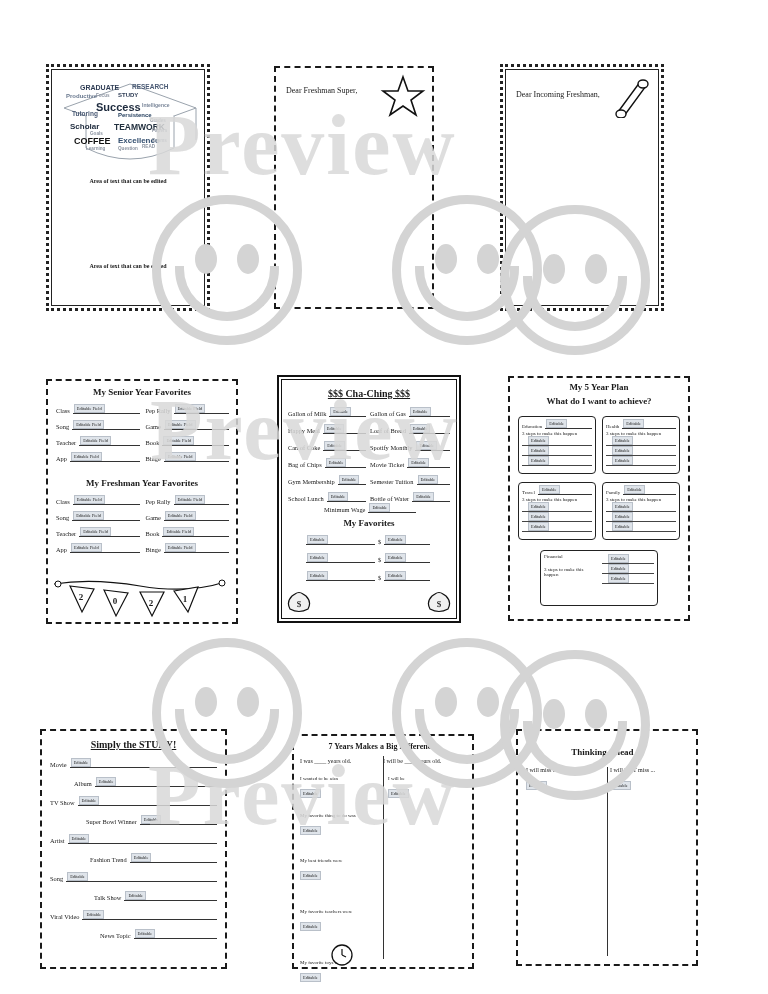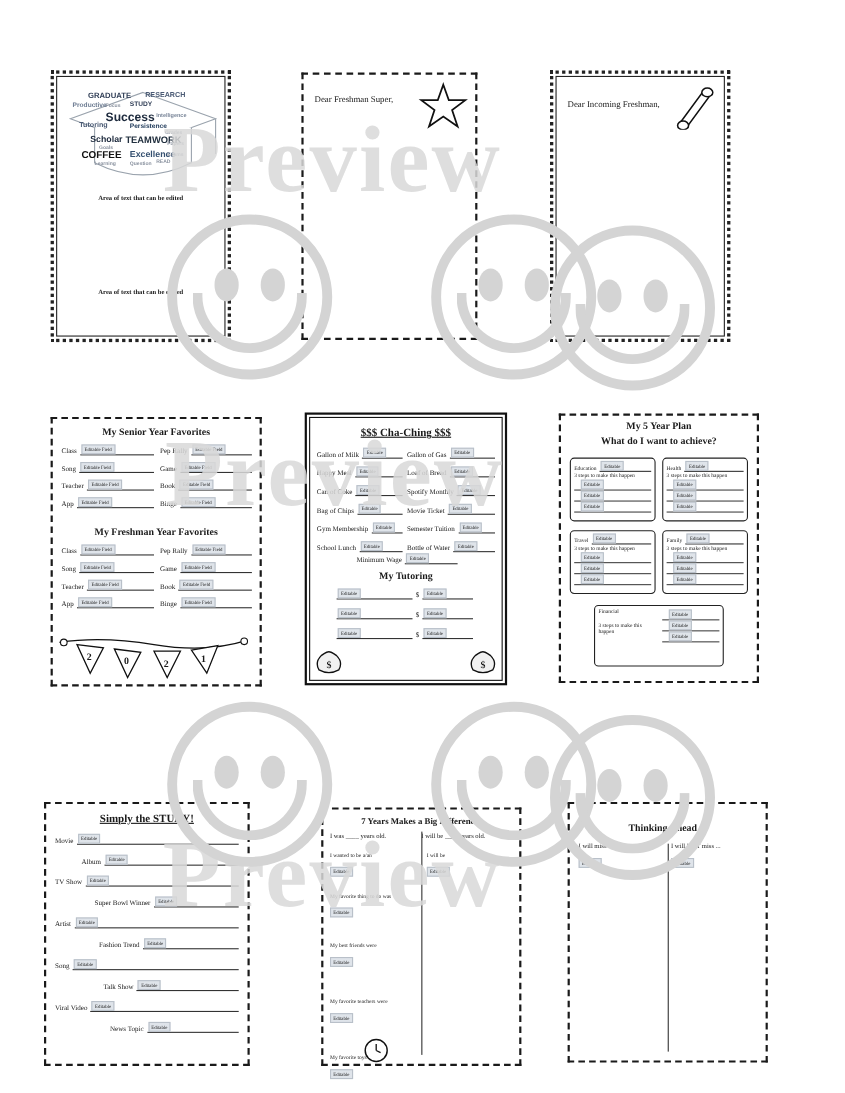--- a/index.html
+++ b/index.html
@@ -107,21 +107,21 @@
       <line x1="140" y1="30" x2="140" y2="62" stroke="#9aa3ad" stroke-width="1"></line>
     </svg>
     <span class="cw" style="left:24px;top:6px;font-size:7px;color:#2f3d55;">GRADUATE</span>
     <span class="cw" style="left:76px;top:5px;font-size:6.5px;color:#4a5a74;">RESEARCH</span>
     <span class="cw" style="left:10px;top:15px;font-size:6px;color:#6b7a90;">Productive</span>
     <span class="cw" style="left:62px;top:14px;font-size:6px;color:#2f3d55;">STUDY</span>
     <span class="cw" style="left:40px;top:23px;font-size:11px;color:#1d2a3d;">Success</span>
     <span class="cw" style="left:16px;top:32px;font-size:6.5px;color:#4a5a74;">Tutoring</span>
     <span class="cw" style="left:86px;top:24px;font-size:5px;color:#7a8699;">Intelligence</span>
     <span class="cw" style="left:62px;top:34px;font-size:6px;color:#26405f;">Persistence</span>
-    <span class="cw" style="left:14px;top:44px;font-size:8px;color:#1d2a3d;margin-left:12px;">Scholar</span>
+    <span class="cw" style="left:14px;top:44px;font-size:8px;color:#1d2a3d;">Scholar</span>
     <span class="cw" style="left:58px;top:44px;font-size:8.5px;color:#22303f;">TEAMWORK</span>
     <span class="cw" style="left:18px;top:58px;font-size:9px;color:#111;">COFFEE</span>
     <span class="cw" style="left:62px;top:58px;font-size:8px;color:#355070;">Excellence</span>
     <span class="cw" style="left:30px;top:68px;font-size:4.6px;color:#8b93a0;">Learning</span>
     <span class="cw" style="left:62px;top:68px;font-size:4.6px;color:#8b93a0;">Question</span>
     <span class="cw" style="left:94px;top:40px;font-size:4.6px;color:#8b93a0;">Grades</span>
     <span class="cw" style="left:96px;top:50px;font-size:4.6px;color:#8b93a0;">Papers</span>
     <span class="cw" style="left:96px;top:60px;font-size:4.6px;color:#8b93a0;">Exams</span>
     <span class="cw" style="left:40px;top:15px;font-size:4.6px;color:#8b93a0;">Focus</span>
     <span class="cw" style="left:34px;top:53px;font-size:4.6px;color:#8b93a0;">Goals</span>
@@ -388,21 +388,21 @@
       </div>
   </div>
 
   <div class="row" style="position:absolute;left:52px;top:134px;width:92px;">
     <span class="lbl">Minimum Wage</span>
     <span class="line">
         <span class="edit">Editable</span>
       </span>
   </div>
 
-  <div class="ttl f9" style="position:absolute;left:0;right:0;top:148px;">My Tutoring</div>
+  <div class="ttl f9" style="position:absolute;left:0;right:0;top:148px;">My Favorites</div>
 
   <div style="position:absolute;left:34px;top:166px;width:124px;">
     <div class="row" style="margin-bottom:9px;">
       <span class="line" style="flex:1.5;">
           <span class="edit">Editable</span>
         </span>
       <span class="lbl">$</span>
       <span class="line" style="flex:1;">
           <span class="edit">Editable</span>
         </span>

